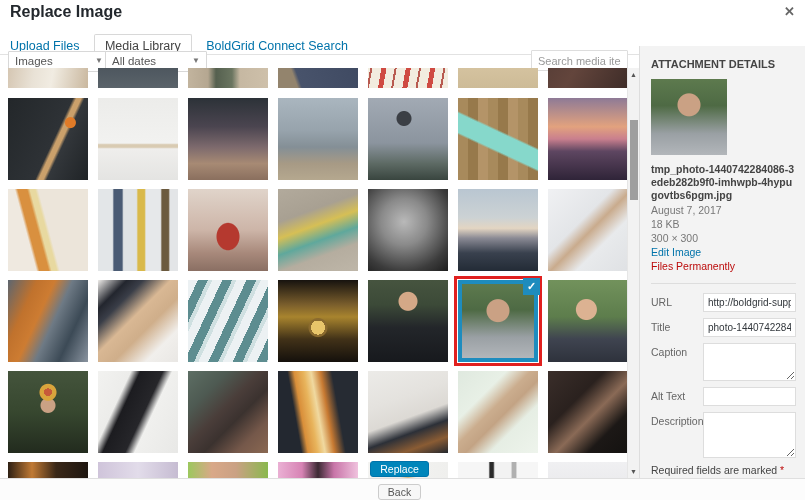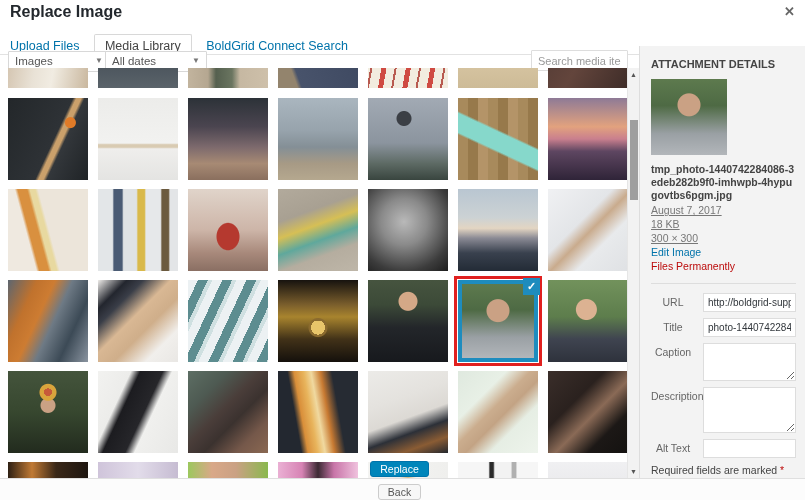--- a/index.html
+++ b/index.html
@@ -34,26 +34,26 @@
   .vscroll { position:absolute; left:627px; top:68px; width:12px; height:410px; background:#f2f2f2; border-left:1px solid #e6e6e6; }
   .vscroll .arr { position:absolute; left:0; width:11px; text-align:center; font-size:7px; color:#555; }
   .vscroll .arr.up { top:3px; } .vscroll .arr.down { bottom:3px; }
   .vscroll .thumb { position:absolute; left:2px; top:52px; width:8px; height:80px; background:#9e9e9e; }
 
   
   .sidebar { position:absolute; left:639px; top:46px; width:166px; height:432px; background:#f3f3f3; border-left:1px solid #ddd; padding:12px 9px 0 11px; overflow:hidden; }
   .side-heading { font-size:11px; font-weight:bold; color:#444; margin-bottom:9px; }
   .side-thumb { width:76px; height:76px; margin-bottom:8px; }
   .filename { font-size:10.5px; font-weight:bold; color:#444; word-break:break-all; line-height:1.25; margin-bottom:2px; }
-  .meta { font-size:10.5px; color:#777; line-height:1.3;text-decoration:underline; }
+  .meta { font-size:10.5px; color:#777; line-height:1.3; }
   .link-edit { font-size:10.5px; color:#0073aa; cursor:pointer; line-height:1.35; }
   .link-delete { font-size:10.5px; color:#bc0b0b; cursor:pointer; line-height:1.35; }
   .divider { border:none; border-top:1px solid #ddd; margin:9px 0; }
   .frow { display:flex; margin-bottom:6px; }
-  .frow label { width:52px; text-align:center; font-size:10.5px; color:#666; padding:3px 8px 0 0; flex:none; }
+  .frow label { width:52px; text-align:left; font-size:10.5px; color:#666; padding:3px 8px 0 0; flex:none; }
   .frow input, .frow textarea { flex:1; min-width:0; border:1px solid #ddd; background:#fff; font-size:10px; padding:2px 4px; color:#32373c; font-family:"Liberation Sans",sans-serif; }
   .frow input { height:19px; }
   .frow textarea { resize:vertical; }
   .ta-caption { height:38px; } .ta-desc { height:46px; }
   .req { font-size:10.5px; color:#444; margin:4px 0 8px; }
   .req .star { color:#bc0b0b; }
 
   
   .footer { position:absolute; left:0; bottom:0; width:805px; height:22px; background:#fcfcfc; border-top:1px solid #dfdfdf;
             display:flex; justify-content:flex-end; align-items:center; gap:7px; padding-right:6px;flex-direction:column; }
@@ -155,26 +155,26 @@
     </div>
     <div class="frow">
       <label>Title</label>
       <input value="photo-1440742284086-3ed" style="">
     </div>
     <div class="frow">
       <label>Caption</label>
       <textarea class="ta-caption" style=""></textarea>
     </div>
     <div class="frow">
+      <label>Alt Text</label>
+      <input style="">
+    </div>
+    <div class="frow">
       <label>Description</label>
       <textarea class="ta-desc" style=""></textarea>
-    </div>
-    <div class="frow">
-      <label>Alt Text</label>
-      <input style="">
     </div>
 
     <div class="req"><span>Required fields are marked </span><span class="star">*</span></div>
 
   </div>
 
   <div class="footer">
     <button class="btn btn-primary">Replace</button>
     <button class="btn btn-secondary">Back</button>
   </div>

